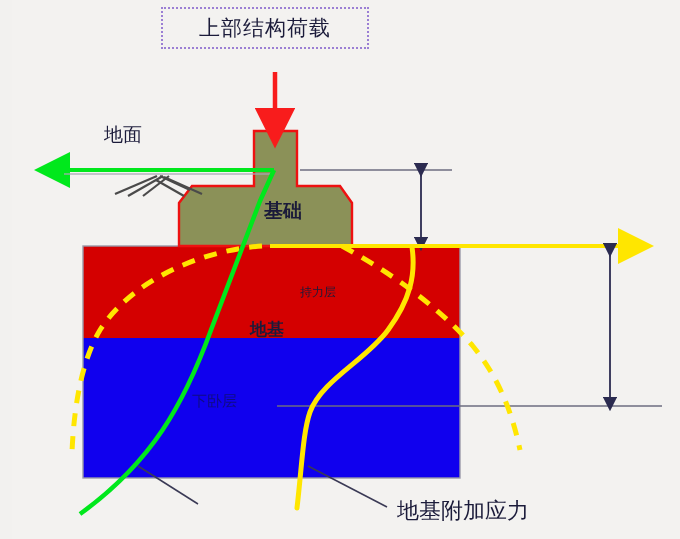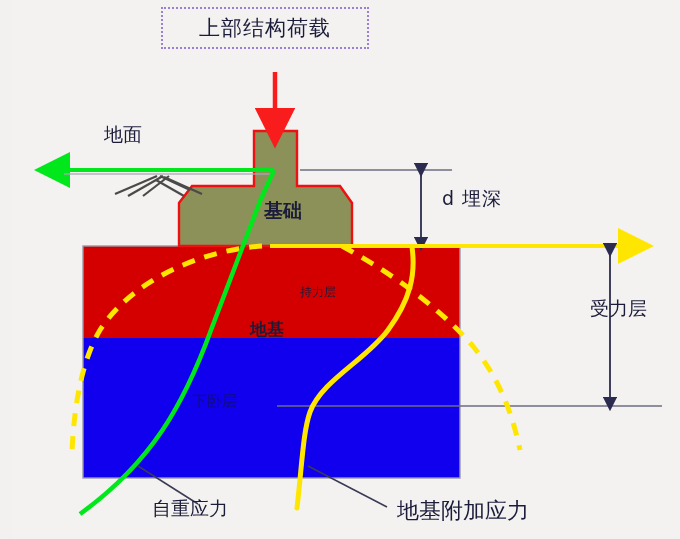--- a/index.html
+++ b/index.html
@@ -118,28 +118,25 @@
     </svg>
 
     <div id="title-box">
       <span id="title-text">上部结构荷载</span>
     </div>
 
     <div class="label" id="lbl-ground">地面</div>
 
     <div class="label" id="lbl-foundation">基础</div>
 
-    <div class="label" id="lbl-depth">d  埋深</div>
 
-    <div class="label" id="lbl-bearing-col">受力层</div>
 
     <div class="label" id="lbl-bearing-lay">持力层</div>
 
     <div class="label" id="lbl-subsoil">地基</div>
 
     <div class="label" id="lbl-underlying">下卧层</div>
 
-    <div class="label" id="lbl-selfweight">自重应力</div>
 
     <div class="label" id="lbl-additional">地基附加应力</div>
 
   </div>
 </div>
 
 </body></html>

